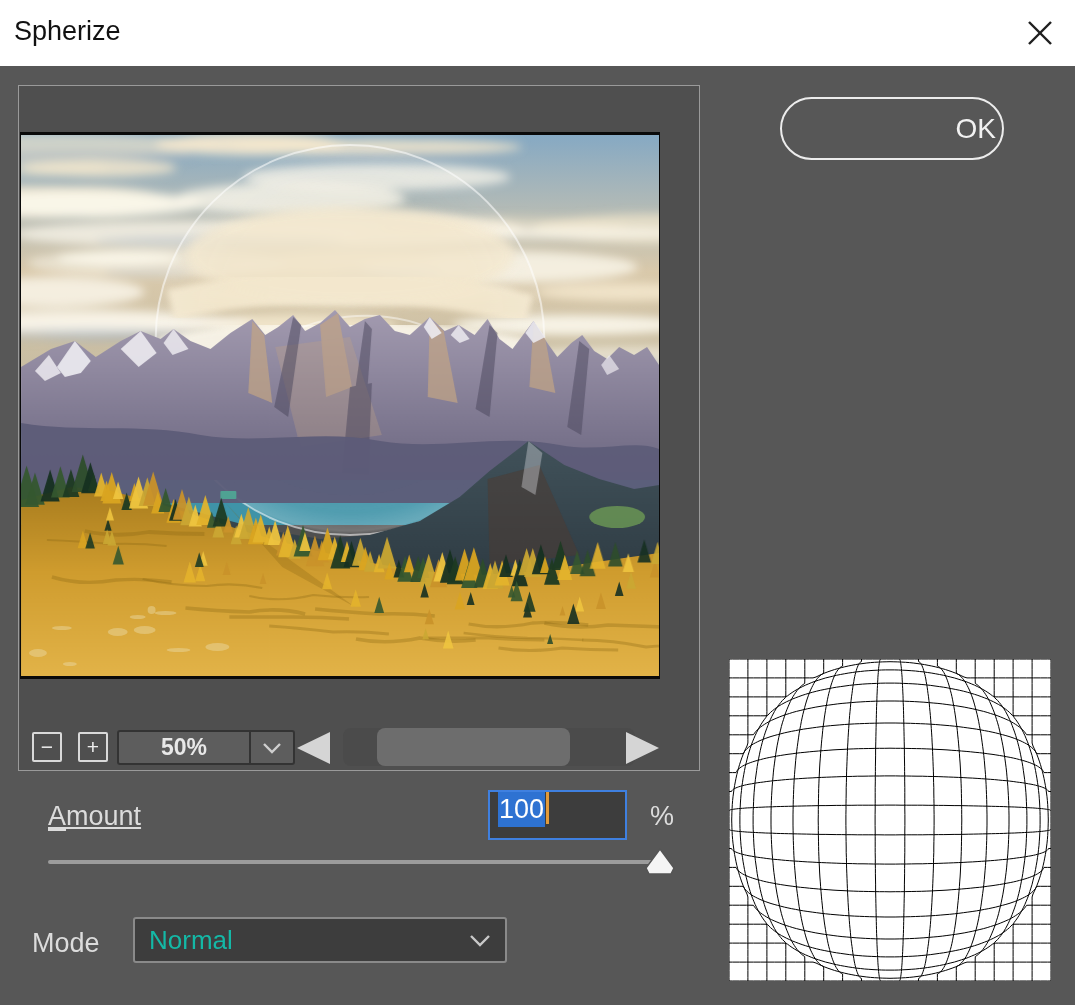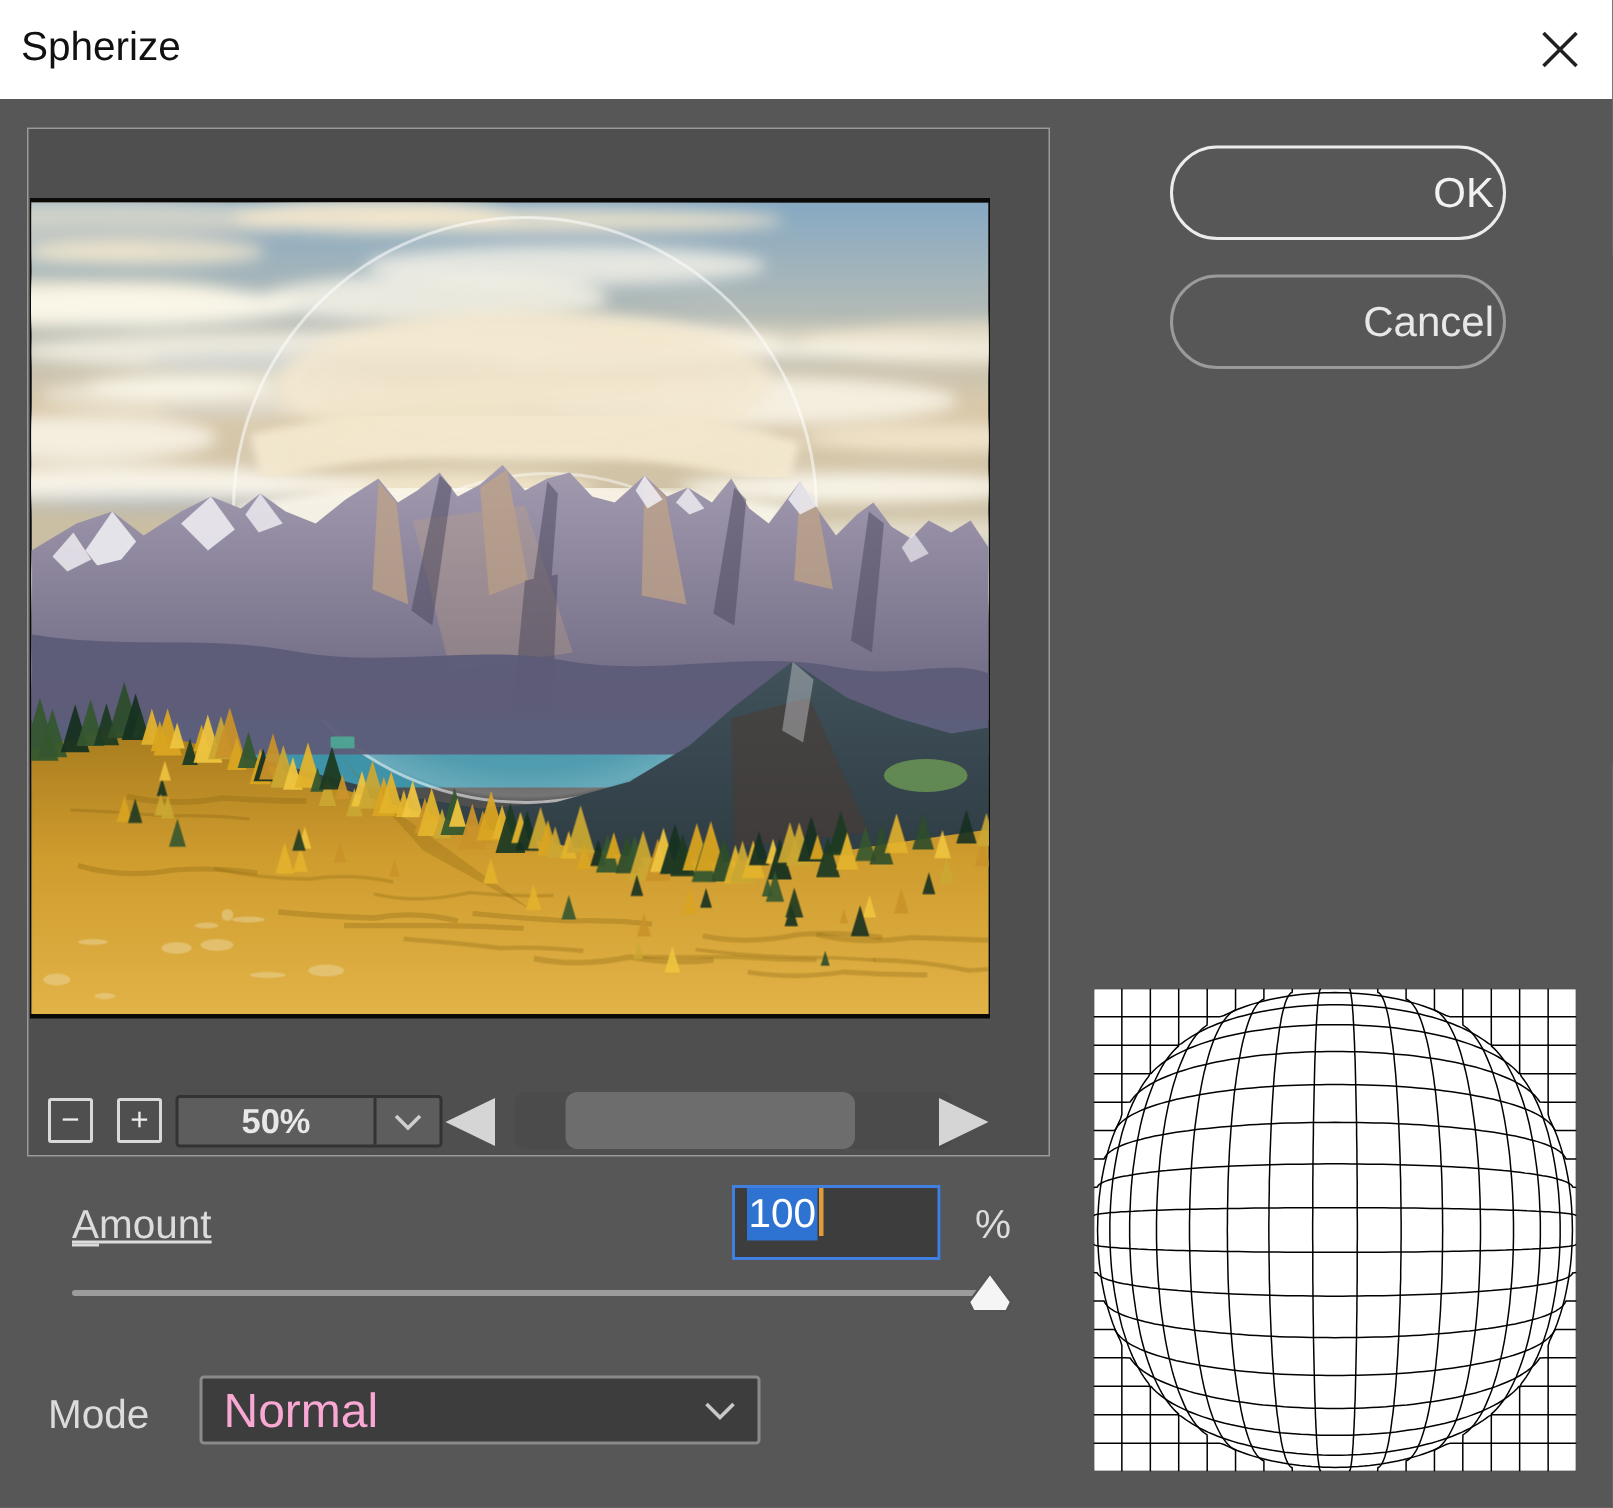--- a/index.html
+++ b/index.html
@@ -33,21 +33,21 @@
   #amount-label .accel{text-decoration:underline; text-underline-offset:4px;}
   #amount-input{position:absolute; left:488px; top:790px; width:139px; height:50px; background:var(--field-bg,#3d3d3d); border:2px solid var(--accent-focus-blue,#3f80e0); box-sizing:border-box; display:flex; align-items:flex-start; padding-left:8px;}
   #amount-input .sel{background:var(--selection-blue,#2e72d2); color:#fff; font-size:27px; padding:2px 1px;}
   #amount-input .caret{width:3px; height:32px; background:var(--caret-orange,#e29a3a); margin-left:1px;}
   #amount-unit{position:absolute; left:650px; top:801px; font-size:27px; color:var(--text-light,#dcdcdc);}
   #slider-track{position:absolute; left:48px; top:860px; width:612px; height:4px; border-radius:2px; background:var(--slider-track,#9c9c9c);}
   #slider-thumb{position:absolute; top:848px; width:30px; height:27px;}
   
   #mode-label{position:absolute; left:32px; top:928px; font-size:27px; color:var(--text-light,#dcdcdc);}
   #mode-select{position:absolute; left:133px; top:917px; width:374px; height:46px; background:var(--field-bg,#3d3d3d); border:2px solid var(--field-border,#8a8a8a); border-radius:3px; box-sizing:border-box; display:flex; align-items:center; justify-content:space-between; padding:0 14px;}
-  #mode-select .val{color:#f9a8d4; font-size:32px;}
+  #mode-select .val{color:#14b8a6; font-size:26px;}
   
   #grid-box{position:absolute; left:729px; top:659px; width:322px; height:322px; background:var(--grid-bg,#fff);}
   #grid-svg{display:block; width:100%; height:100%;}
 </style>
 </head>
 <body>
 
 <div id="window">
 
   <div id="titlebar">
@@ -383,21 +383,20 @@
       </div>
     </div>
 
     <div id="scroll-left-arrow"></div>
     <div id="scroll-track"></div>
     <div id="scroll-thumb"></div>
     <div id="scroll-right-arrow"></div>
   </div>
 
   <button id="ok-btn" class="pill">OK</button>
-  <button id="cancel-btn" class="pill">Cancel</button>
 
   <div id="amount-label"><span class="accel">A</span><span>mount</span></div>
   <div id="amount-input" role="textbox">
     <span class="sel">100</span>
     <span class="caret"></span>
   </div>
   <div id="amount-unit">%</div>
 
   <div id="slider-track"></div>
   <svg id="slider-thumb" viewBox="0 0 30 27" style="left: 645px;">

